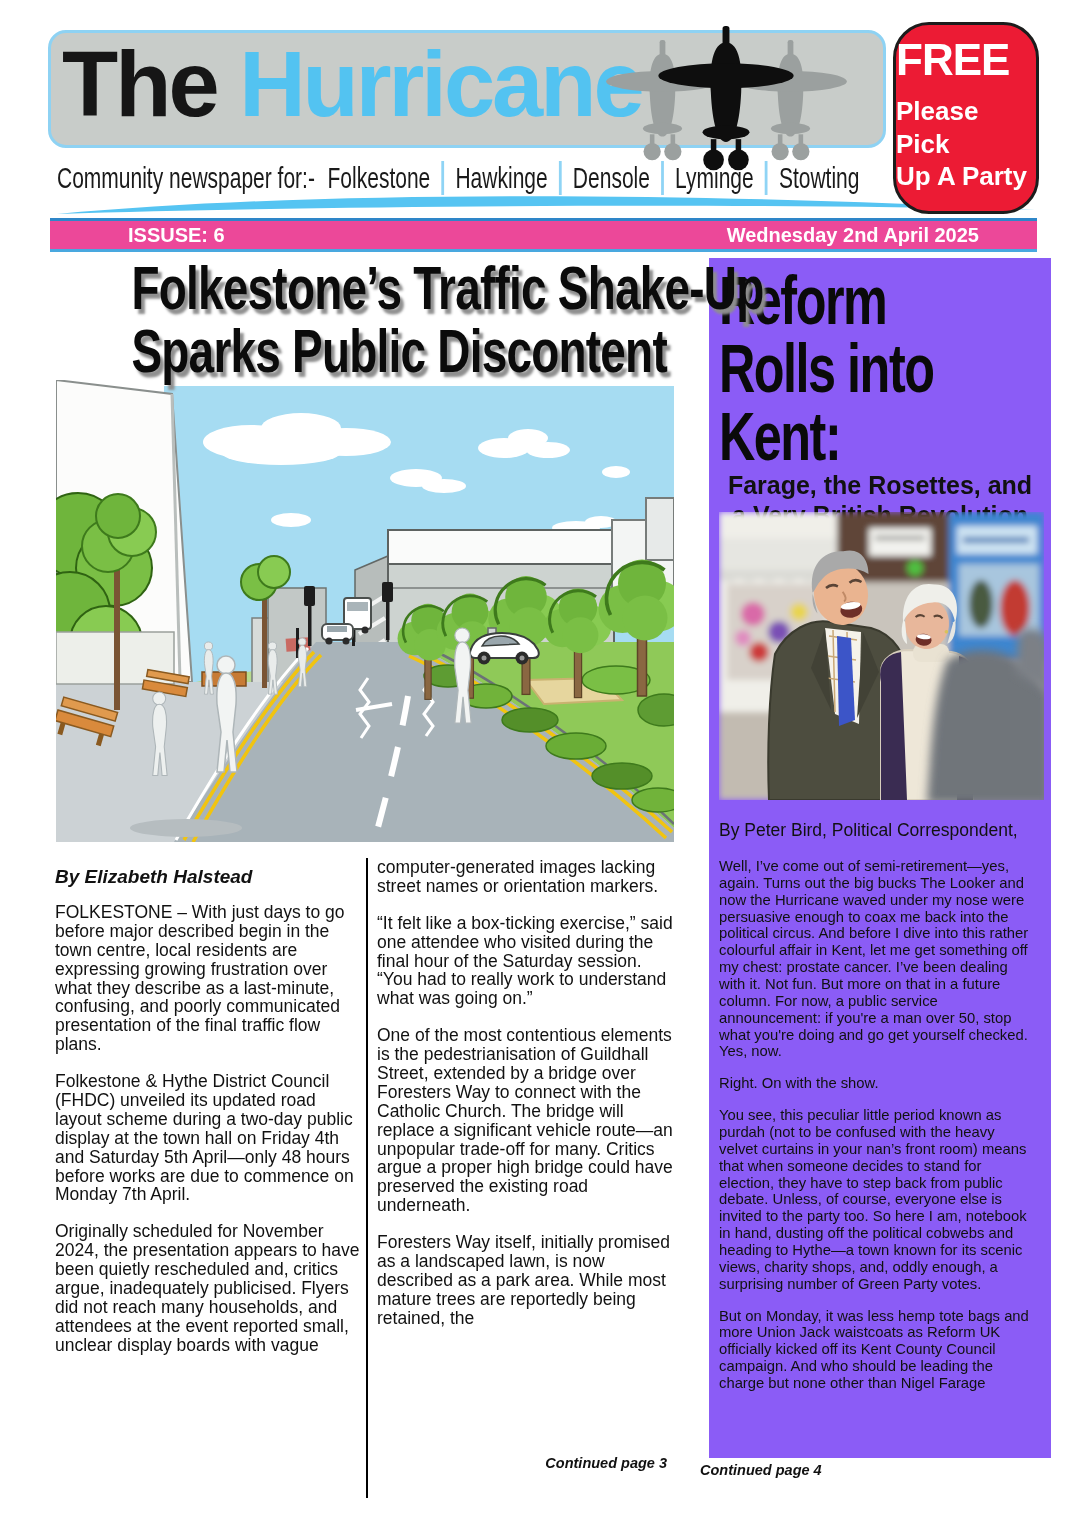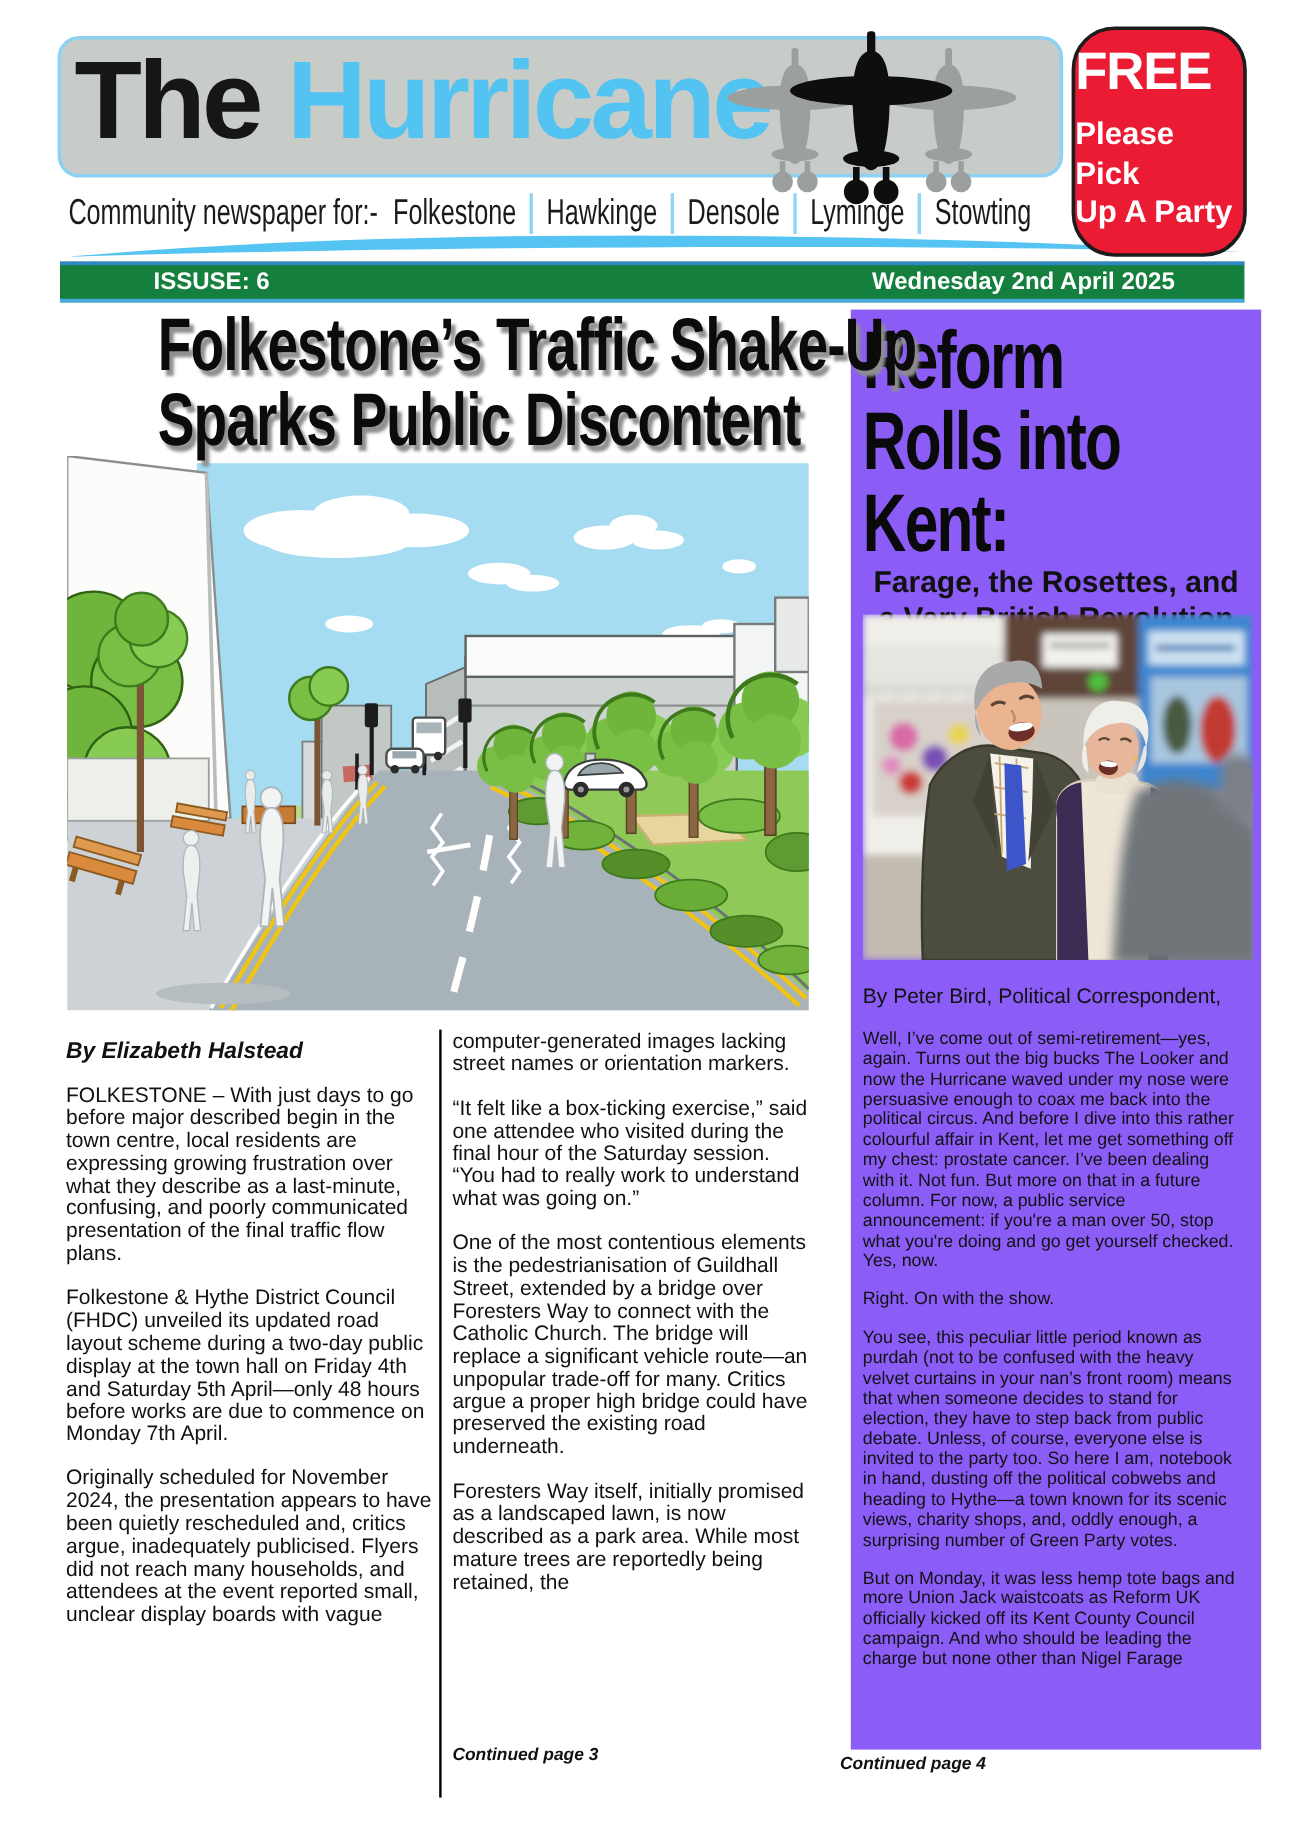--- a/index.html
+++ b/index.html
@@ -20,41 +20,41 @@
   .free-lines{font-size:26px;font-weight:bold;line-height:1.25;margin-top:10px;}
 
   .tagline{position:absolute;left:57px;top:161px;width:1180px;font-size:30px;color:#1a1a1a;
     transform:scaleX(.70);transform-origin:0 0;display:flex;align-items:baseline;white-space:nowrap;}
   .tagline .lbl{margin-right:16px;}
   .tagline .area{padding:0 2px;}
   .tagline .area + .area{border-left:4px solid #8FD4F5;padding-left:16px;margin-left:14px;}
 
   .swoosh{position:absolute;left:55px;top:196px;width:982px;height:20px;}
 
-  .issue-bar{position:absolute;left:50px;top:218px;width:987px;height:34px;background:#15803d;
+  .issue-bar{position:absolute;left:50px;top:218px;width:987px;height:34px;background:#ec4899;
     border-top:3px solid #2E86C8;border-bottom:3px solid #49A8DF;box-sizing:border-box;
     display:flex;justify-content:space-between;align-items:center;color:#fff;
     font-size:20px;font-weight:bold;padding:0 58px 0 78px;}
 
   
   .lead-headline{position:absolute;left:48px;top:256px;width:642px;text-align:center;z-index:1;}
   .hl-line{display:block;font-size:62px;font-weight:bold;letter-spacing:-1px;line-height:1.02;
     transform:scaleX(.74);transform-origin:50% 0;white-space:nowrap;color:#0b0b0b;
     text-shadow:5px 5px 3px #8f8f8f;}
 
   .street-illustration{position:absolute;left:56px;top:380px;width:618px;height:462px;}
 
   .lead-byline{position:absolute;left:55px;top:866px;font-size:19px;font-weight:bold;font-style:italic;}
   .article-col{position:absolute;font-size:17.5px;line-height:1.08;}
   .article-col p{margin:0 0 18px 0;}
   #col1{left:55px;top:903px;width:306px;}
   #col2{left:377px;top:858px;width:300px;}
   .col-divider{position:absolute;left:366px;top:858px;width:2px;height:640px;background:#000;}
   .continued{position:absolute;font-size:14.5px;font-weight:bold;font-style:italic;}
-  #cont3{left:377px;top:1455px;width:290px;text-align:left;}
+  #cont3{left:377px;top:1455px;width:290px;text-align:right;}
   #cont4{left:700px;top:1462px;width:330px;text-align:left;}
 
   
   .reform-panel{position:absolute;left:709px;top:258px;width:342px;height:1200px;background:#8b5cf6;}
   .reform-headline{position:absolute;left:10px;top:8px;}
   .rh-line{display:block;font-size:68px;font-weight:bold;letter-spacing:-2px;line-height:1.0;
     transform:scaleX(.74);transform-origin:0 0;white-space:nowrap;color:#0a0a0a;}
   .reform-subtitle{position:absolute;left:10px;top:212px;width:322px;text-align:center;
     font-size:25px;font-weight:bold;line-height:1.2;}
   .farage-photo{position:absolute;left:10px;top:254px;width:325px;height:288px;}

